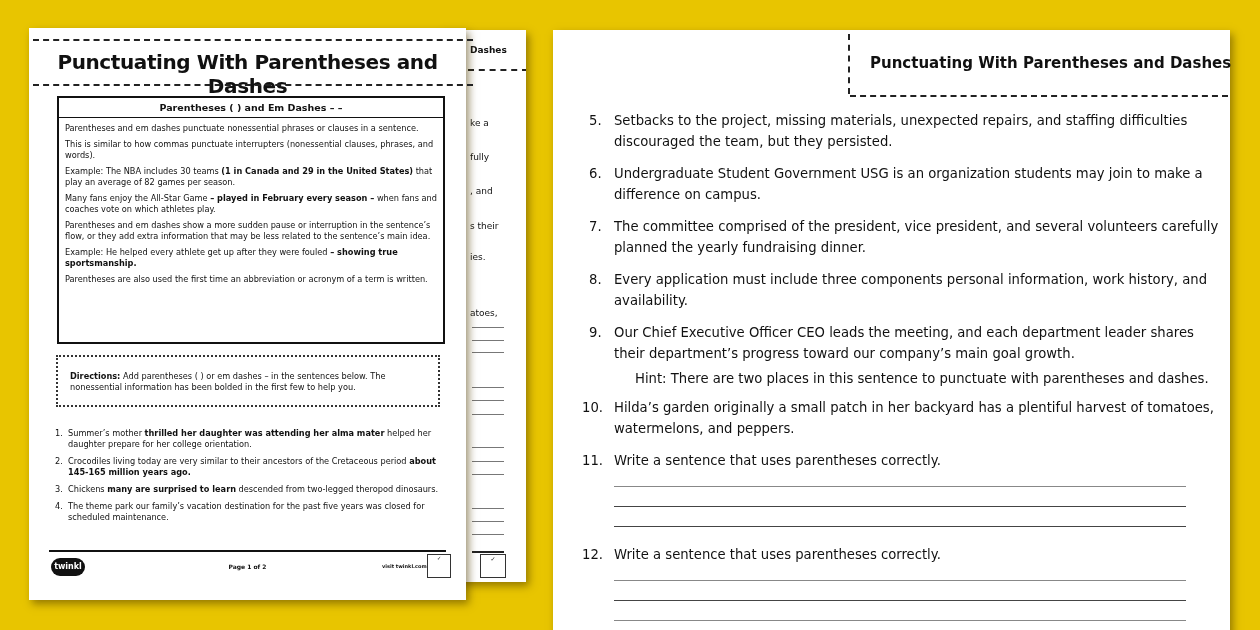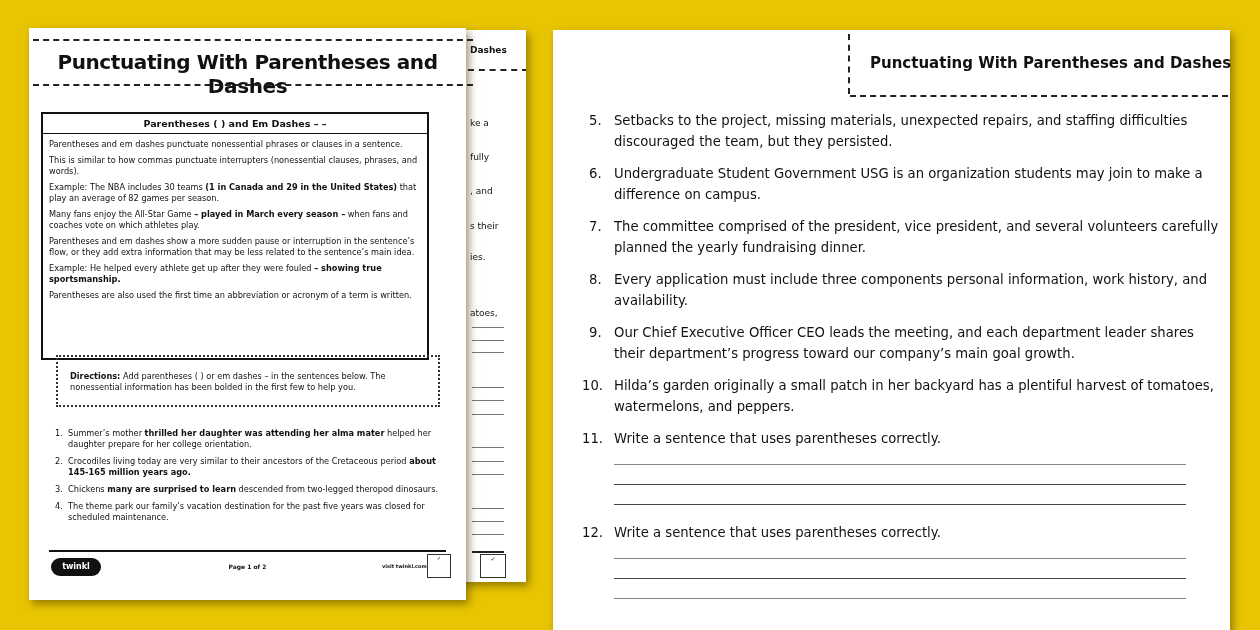--- a/index.html
+++ b/index.html
@@ -25,37 +25,37 @@
   #back-page .badge { position:absolute; left:40px; top:524px; width:24px; height:22px; border:1px solid #333; font-size:6px; text-align:center; }
 
   
   #front-page { left:29px; top:28px; width:437px; height:572px; }
   .dash-line { position:absolute; border-top:2px dashed #222; }
   #front-page .title {
     position:absolute; left:0; right:0; top:22px; text-align:center;
     font-family:"DejaVu Sans", sans-serif; font-weight:bold; font-size:20px; letter-spacing:-0.4px;
   }
   .info-box {
-    position:absolute; left:12px; top:68px; width:384px; height:244px;
-    border:2px solid #111; font-size:8.2px; line-height:11px;margin-top:16px;
+    position:absolute; left:28px; top:68px; width:384px; height:244px;
+    border:2px solid #111; font-size:8.2px; line-height:11px;
   }
   .info-box .box-head {
     text-align:center; font-weight:bold; font-size:9.5px; padding:4px 0; border-bottom:1.5px solid #111;
   }
   .info-box p { margin:5px 6px 0 6px; }
   .directions {
     position:absolute; left:27px; top:327px; width:384px; height:52px;
     border:2px dotted #333; font-size:8.2px; line-height:11px; box-sizing:border-box; padding:14px 12px 0 12px;
   }
   .q-list { position:absolute; left:26px; top:400px; width:392px; font-size:8.2px; line-height:11px; }
   .q-item { display:flex; margin-bottom:6px; }
   .q-num { width:13px; flex:none; }
   .front-footer-rule { position:absolute; left:20px; right:20px; top:522px; height:2px; background:#111; }
   .logo {
-    position:absolute; left:22px; top:530px; width:50px; height:18px; border-radius:9px;
+    position:absolute; left:22px; top:530px; width:34px; height:18px; border-radius:9px;
     background:#111; color:#fff; font-size:8px; font-weight:bold; text-align:center; line-height:18px;
   }
   .page-num { position:absolute; left:0; right:0; top:535px; text-align:center; font-size:6px; font-weight:bold; }
   .visit { position:absolute; left:353px; top:535px; font-size:5px; font-weight:bold; }
   .badge-front { position:absolute; left:398px; top:526px; width:22px; height:22px; border:1px solid #333; font-size:5px; text-align:center; background:#fff; }
 
   
   #right-page { left:553px; top:30px; width:677px; height:610px; }
   .rp-title-wrap { position:absolute; left:295px; top:0; width:382px; height:67px; }
   .rp-vdash { position:absolute; left:0; top:4px; height:60px; border-left:2px dashed #222; }
@@ -101,21 +101,21 @@
 <div class="page" id="front-page">
   <div class="dash-line" style="left:4px;top:11px;width:440px;"></div>
   <div class="title">Punctuating With Parentheses and Dashes</div>
   <div class="dash-line" style="left:4px;top:56px;width:440px;"></div>
 
   <div class="info-box">
     <div class="box-head">Parentheses ( ) and Em Dashes – –</div>
     <p><span>Parentheses and em dashes punctuate nonessential phrases or clauses in a sentence.</span></p>
     <p><span>This is similar to how commas punctuate interrupters (nonessential clauses, phrases, and words).</span></p>
     <p><span>Example: The NBA includes 30 teams </span><b>(1 in Canada and 29 in the United States)</b><span> that play an average of 82 games per season.</span></p>
-    <p><span>Many fans enjoy the All-Star Game </span><b>– played in March every season –</b><span> when fans and coaches vote on which athletes play.</span></p>
+    <p><span>Many fans enjoy the All-Star Game </span><b>– played in February every season –</b><span> when fans and coaches vote on which athletes play.</span></p>
     <p><span>Parentheses and em dashes show a more sudden pause or interruption in the sentence’s flow, or they add extra information that may be less related to the sentence’s main idea.</span></p>
     <p><span>Example: He helped every athlete get up after they were fouled </span><b>– showing true sportsmanship.</b><span></span></p>
     <p><span>Parentheses are also used the first time an abbreviation or acronym of a term is written.</span></p>
   </div>
 
   <div class="directions">
     <b>Directions:</b><span> Add parentheses ( ) or em dashes – in the sentences below. The nonessential information has been bolded in the first few to help you.</span>
   </div>
 
   <div class="q-list">
@@ -165,20 +165,21 @@
       <span>The committee comprised of the president, vice president, and several volunteers carefully planned the yearly fundraising dinner.</span>
     </div>
     <div class="rp-item">
       <span class="num">8.</span>
       <span>Every application must include three components personal information, work history, and availability.</span>
     </div>
     <div class="rp-item">
       <span class="num">9.</span>
       <span>Our Chief Executive Officer CEO leads the meeting, and each department leader shares their department’s progress toward our company’s main goal growth.</span>
     </div>
+    <div class="rp-hint">Hint: There are two places in this sentence to punctuate with parentheses and dashes.</div>
     <div class="rp-item" style="margin-left:-7px;">
       <span class="num" style="width:32px;">10.</span>
       <span>Hilda’s garden originally a small patch in her backyard has a plentiful harvest of tomatoes, watermelons, and peppers.</span>
     </div>
     <div class="rp-item" style="margin-left:-7px;margin-bottom:0;">
       <span class="num" style="width:32px;">11.</span>
       <span>Write a sentence that uses parentheses correctly.</span>
     </div>
     <div class="write-block">
       <div class="write-line light"></div>

